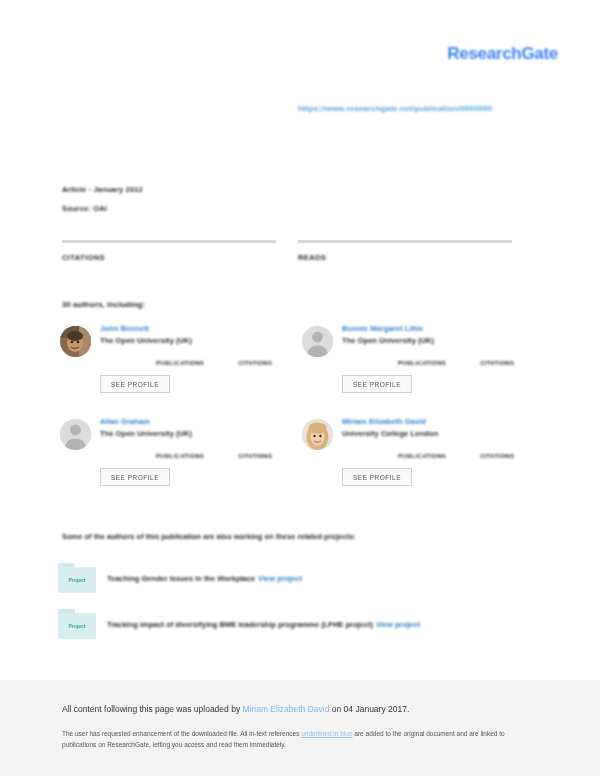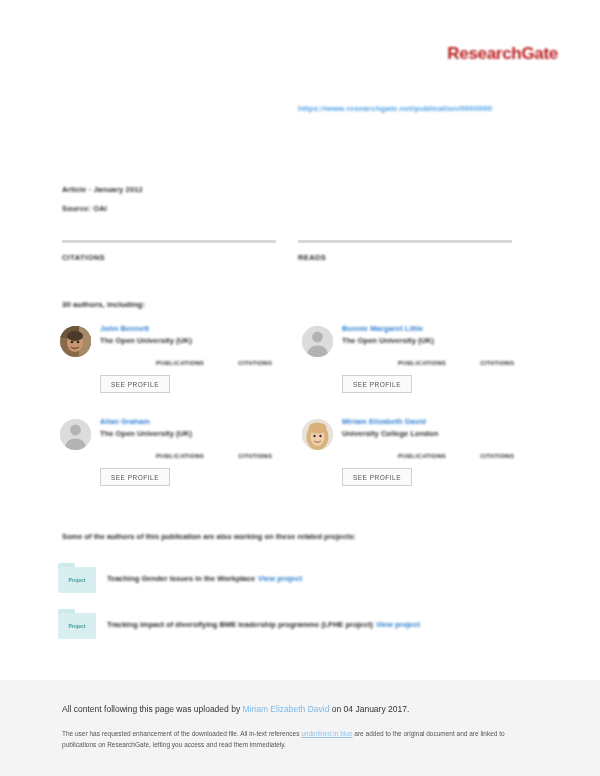--- a/index.html
+++ b/index.html
@@ -34,21 +34,21 @@
     box-sizing: border-box;
   }
 
   .brand {
     position: absolute;
     right: 42px;
     top: 44px;
     font-size: 17px;
     font-weight: bold;
     letter-spacing: -0.3px;
-    color: #b91c1c;
+    color: #3b82f6;
     filter: blur(0.9px);
     margin-left: 27px;
   }
 
   .pub-url {
     position: absolute;
     left: 298px;
     top: 104px;
     font-size: 8px;
     font-weight: bold;

